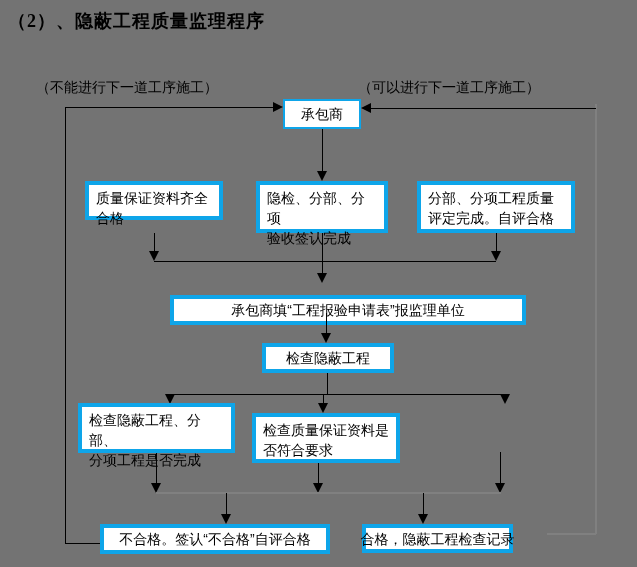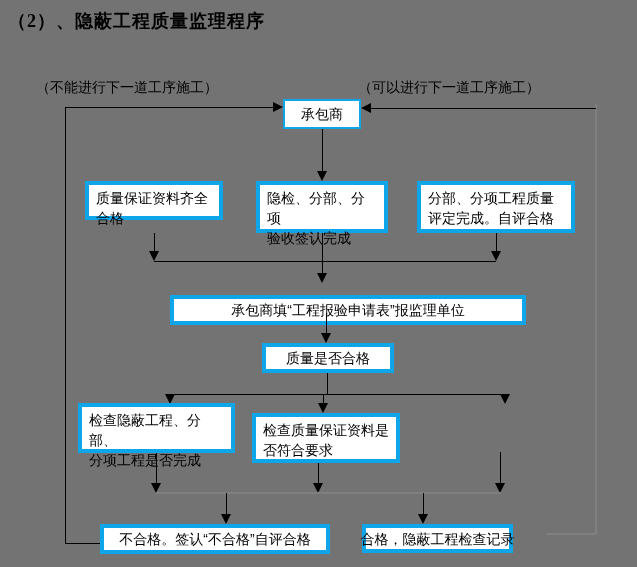--- a/index.html
+++ b/index.html
@@ -85,21 +85,21 @@
   <div class="arr down" style="left:491px;top:251px;"></div>
   <div class="hline" style="left:154px;top:261px;width:342px;"></div>
   <div class="vline" style="left:322px;top:233px;height:41px;"></div>
   <div class="arr down" style="left:317px;top:273px;"></div>
 
   <div class="box center" style="left:170px;top:283px;width:356px;height:30px;margin-top:12px;">承包商填“工程报验申请表”报监理单位</div>
 
   <div class="vline" style="left:326px;top:313px;height:22px;"></div>
   <div class="arr down" style="left:321px;top:333px;"></div>
 
-  <div class="box center" style="left:262px;top:343px;width:132px;height:30px;">质量是否合格</div>
+  <div class="box center" style="left:262px;top:343px;width:132px;height:30px;">检查隐蔽工程</div>
 
   <div class="vline" style="left:327px;top:373px;height:21px;"></div>
   <div class="hline" style="left:170px;top:394px;width:335px;"></div>
   <div class="arr down" style="left:165px;top:394px;"></div>
   <div class="vline" style="left:323px;top:394px;height:10px;"></div>
   <div class="arr down" style="left:318px;top:403px;"></div>
   <div class="arr down" style="left:500px;top:394px;"></div>
 
   <div class="box" style="left:78px;top:403px;width:157px;height:50px;">检查隐蔽工程、分部、
 分项工程是否完成</div>

